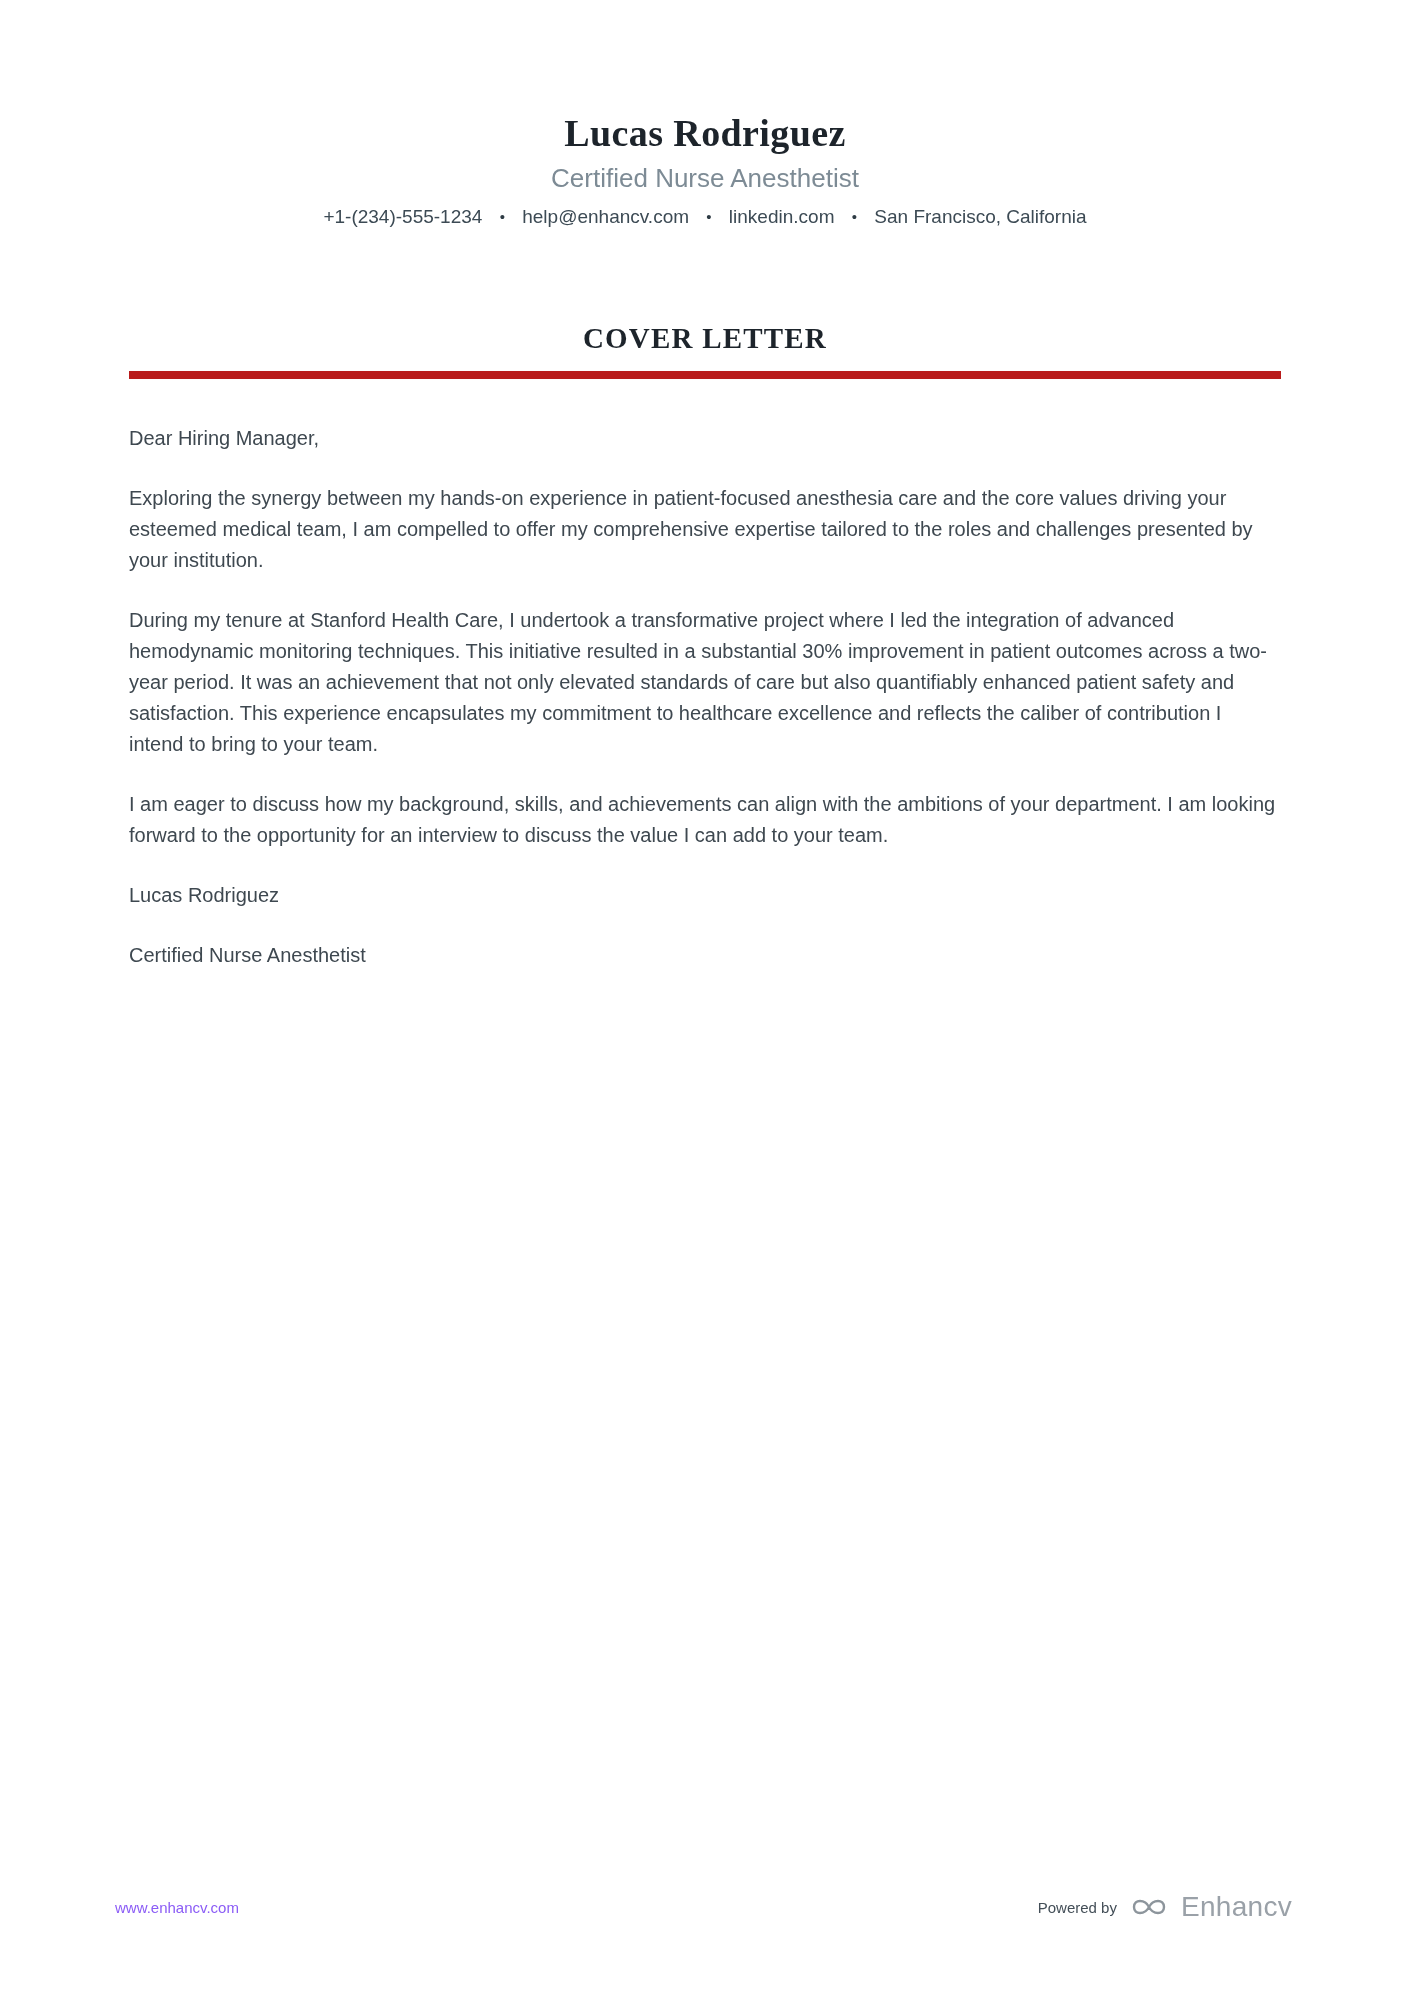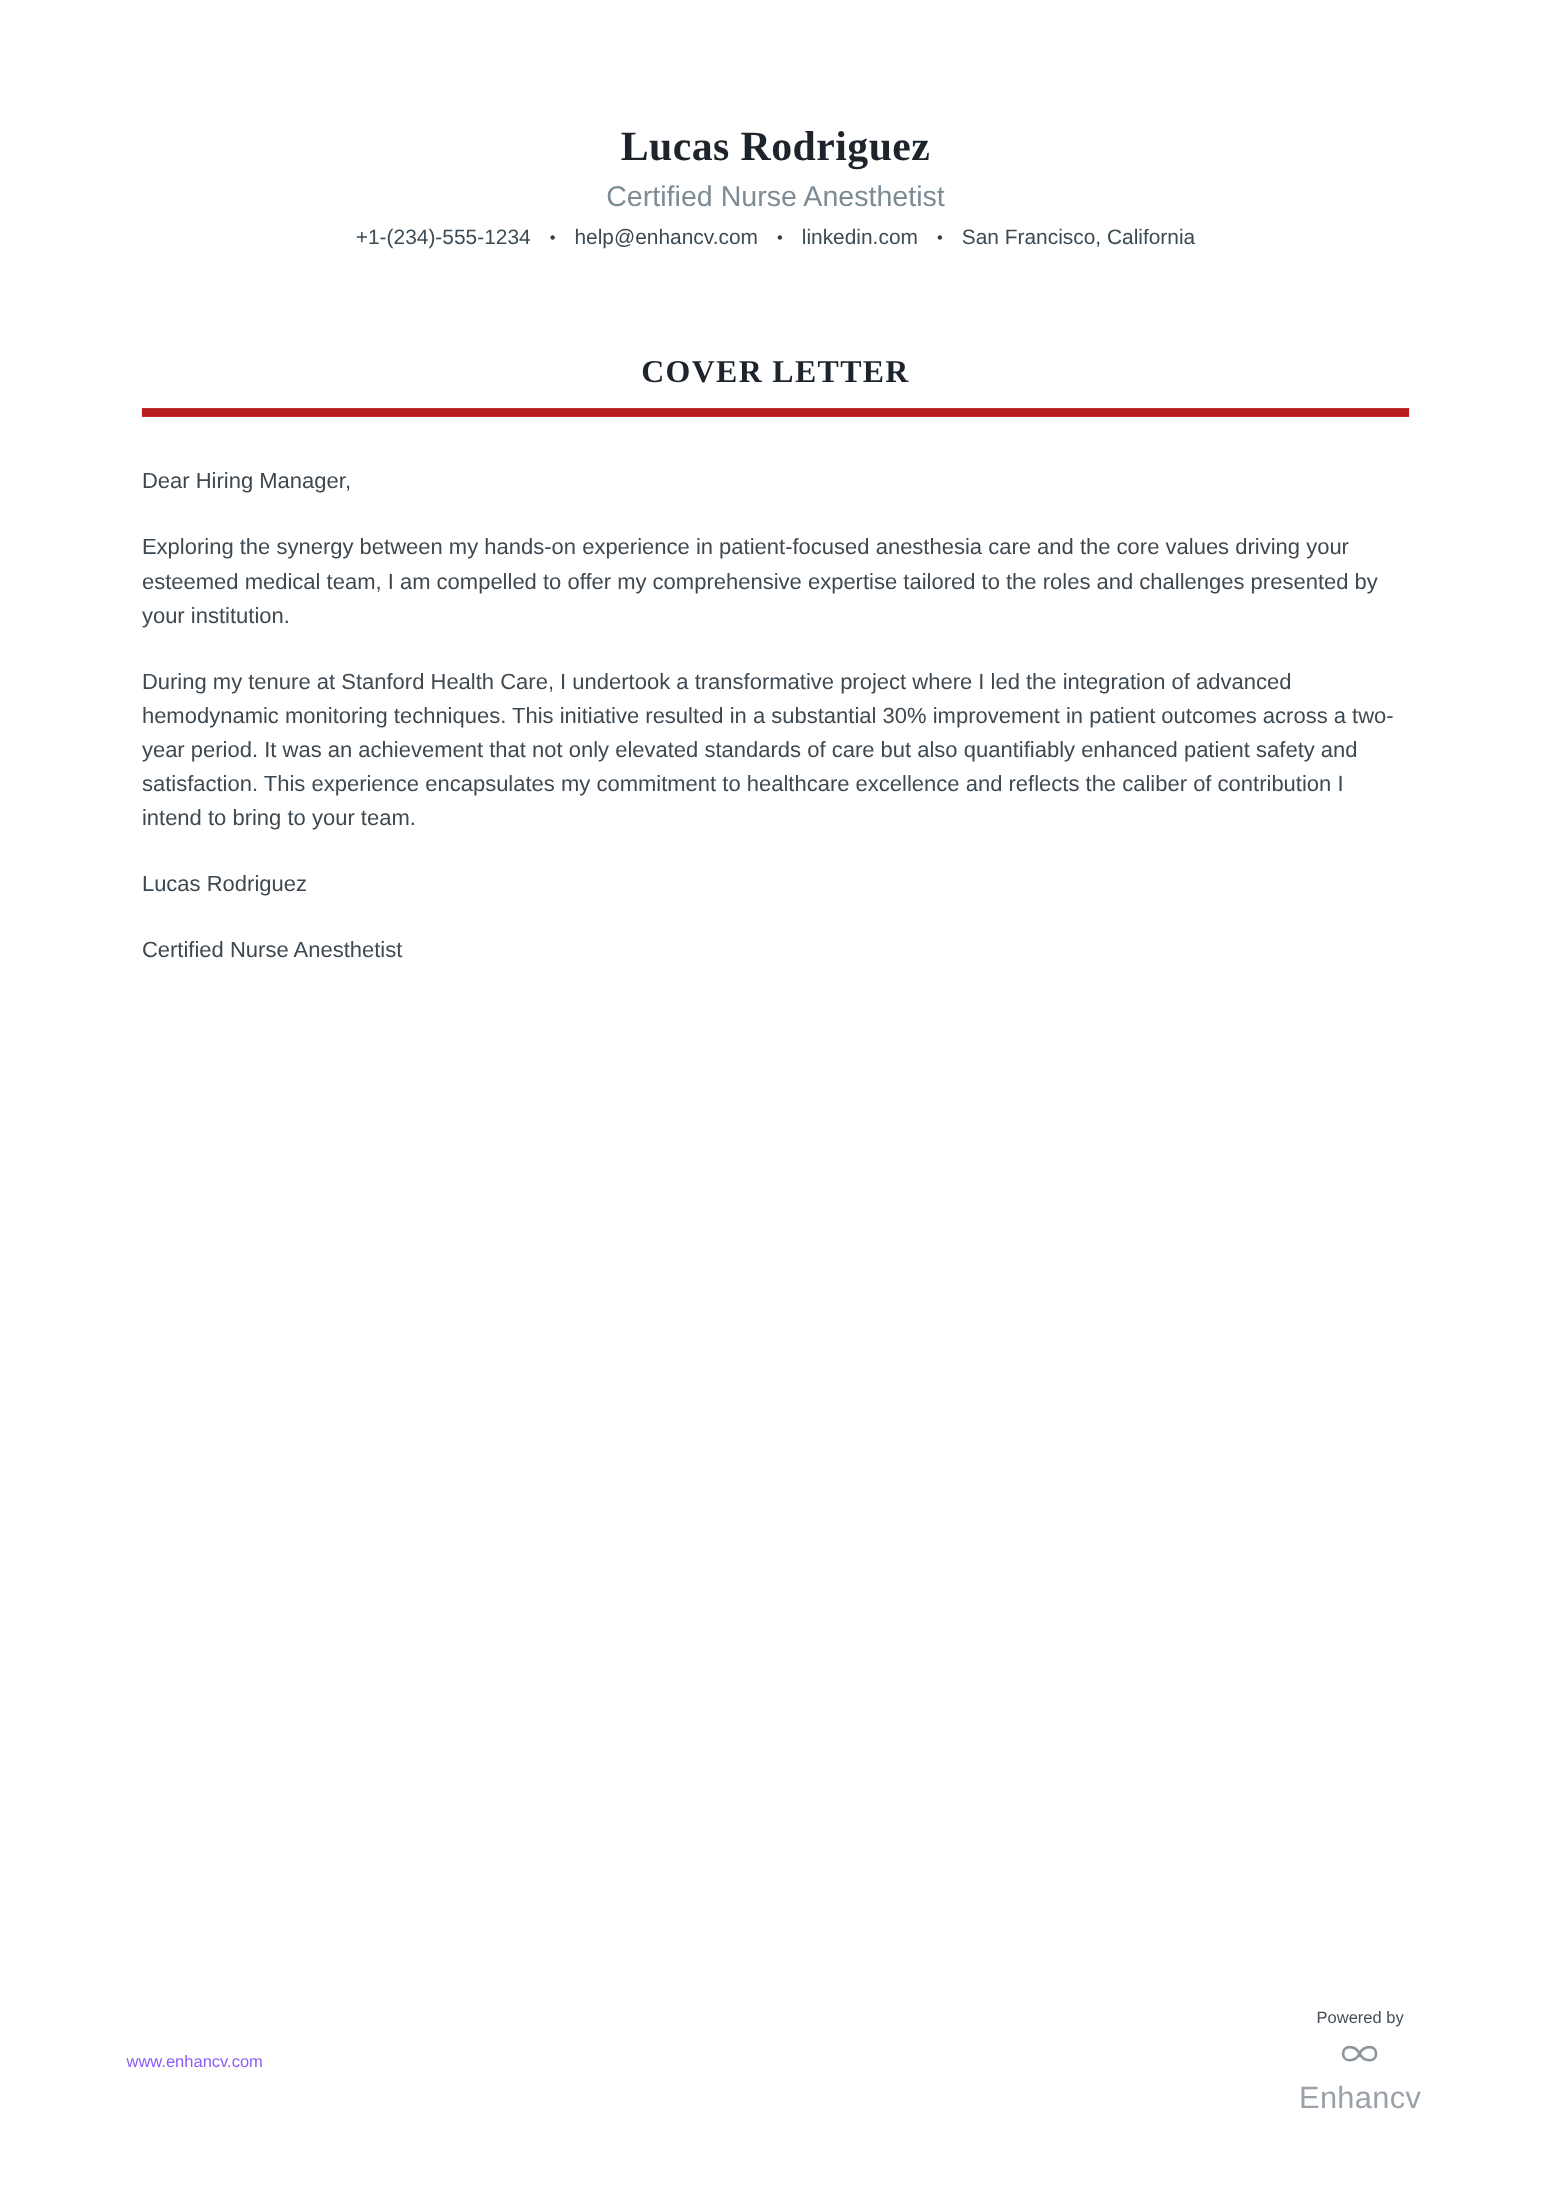--- a/index.html
+++ b/index.html
@@ -80,21 +80,20 @@
   .footer-url {
     font-size: 15px;
     color: #8b5cf6;
     text-decoration: none;
   }
   .footer-brand {
     display: flex;
     align-items: center;
     gap: 13px;
     text-decoration: none;
-    flex-direction: column;
   }
   .powered-by {
     font-size: 15px;
     color: #434e57;
   }
   .brand-logo { display: inline-flex; align-items: center; }
   .brand-name {
     font-size: 28px;
     color: #9aa1a8;
     letter-spacing: 0.3px;
@@ -121,20 +120,21 @@
     </div>
 
     <div class="section-head">
       <span class="section-title">COVER LETTER</span>
     </div>
 
     <div class="letter">
       <p>Dear Hiring Manager,</p>
       <p>Exploring the synergy between my hands-on experience in patient-focused anesthesia care and the core values driving your esteemed medical team, I am compelled to offer my comprehensive expertise tailored to the roles and challenges presented by your institution.</p>
       <p>During my tenure at Stanford Health Care, I undertook a transformative project where I led the integration of advanced hemodynamic monitoring techniques. This initiative resulted in a substantial 30% improvement in patient outcomes across a two-year period. It was an achievement that not only elevated standards of care but also quantifiably enhanced patient safety and satisfaction. This experience encapsulates my commitment to healthcare excellence and reflects the caliber of contribution I intend to bring to your team.</p>
+      <p>I am eager to discuss how my background, skills, and achievements can align with the ambitions of your department. I am looking forward to the opportunity for an interview to discuss the value I can add to your team.</p>
       <p>Lucas Rodriguez</p>
       <p>Certified Nurse Anesthetist</p>
     </div>
 
   </div>
 
   <div class="footer">
     <a class="footer-url" href="#">www.enhancv.com</a>
     <a class="footer-brand" href="#">
       <span class="powered-by">Powered by</span>

